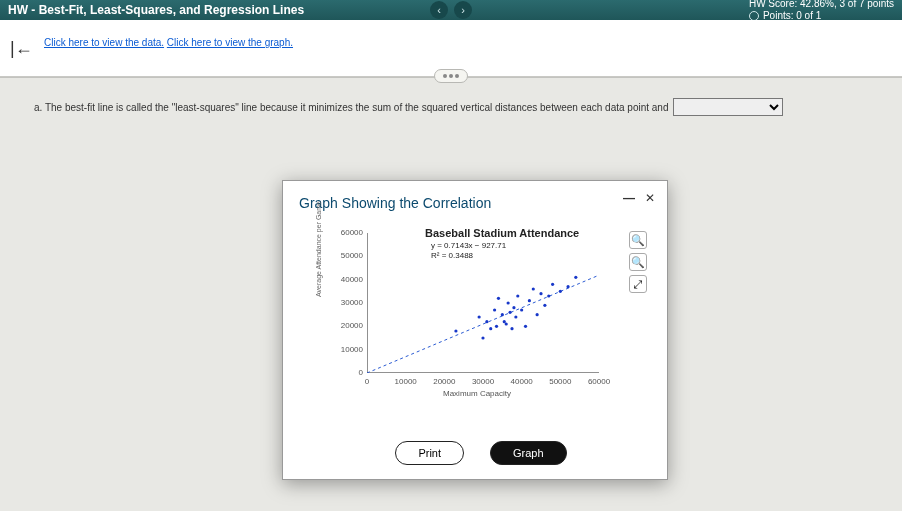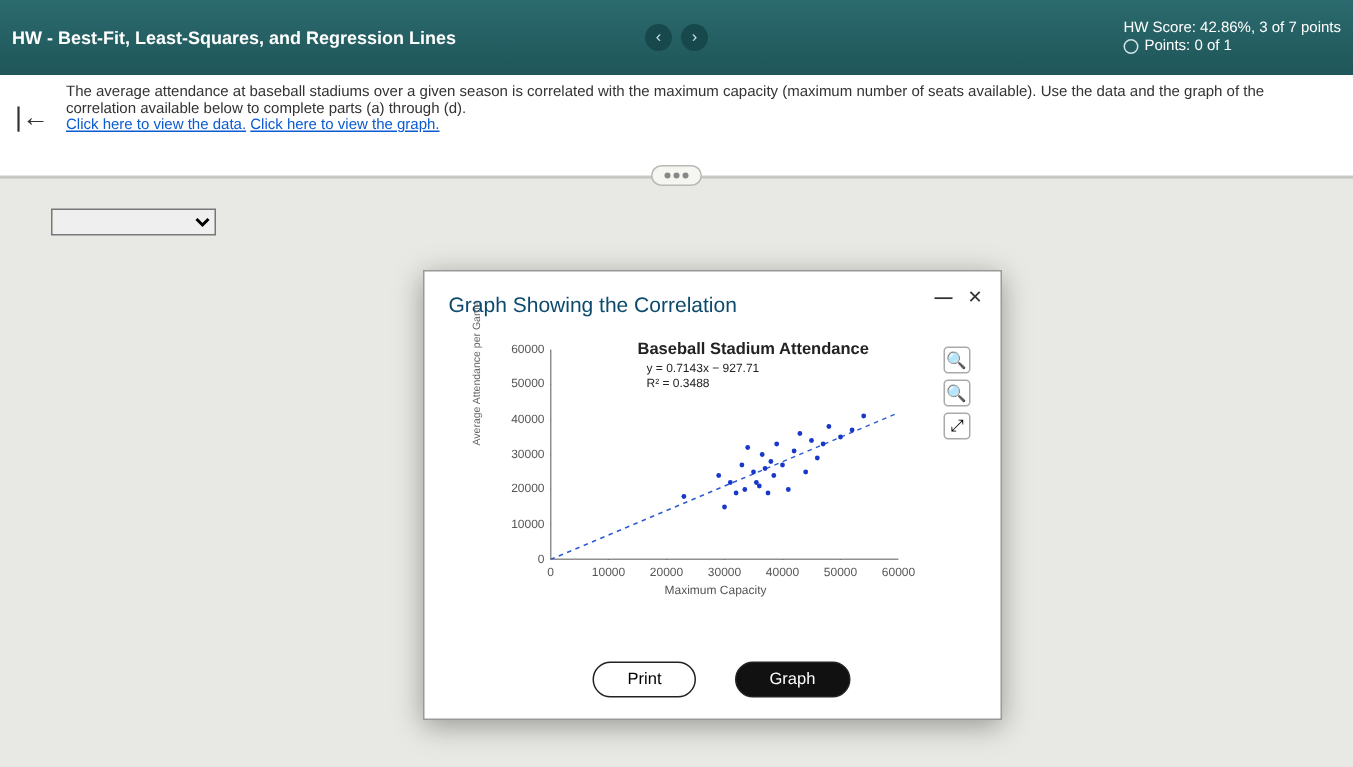--- a/index.html
+++ b/index.html
@@ -1,17 +1,17 @@
 <!DOCTYPE html>
 <html><head>
 <meta charset="utf-8">
 <style>
   * { box-sizing: border-box; margin: 0; padding: 0; }
   body { font-family: Arial, Helvetica, sans-serif; background: #e8e8e4; width: 902px; height: 511px; overflow: hidden; position: relative; }
-  .header { background: linear-gradient(#2b6a6e,#1f5659); color: #fff; height: 50px; display: flex; align-items: center; font-size: 11px; padding: 0 8px; position: relative; }
+  .header { background: linear-gradient(#2b6a6e,#1f5659); color: #fff; height: 20px; display: flex; align-items: center; font-size: 11px; padding: 0 8px; position: relative; }
   .header .title { font-weight: 700; font-size: 12px; }
   .header .center { position: absolute; left: 50%; transform: translateX(-50%); display: flex; align-items: center; gap: 6px; }
   .header .center .nav-btn { width: 18px; height: 18px; border-radius: 50%; background: #17484b; display: flex; align-items: center; justify-content: center; font-size: 11px; color: #cfe6e8; cursor: pointer; }
   .header .center .qinfo { text-align: center; line-height: 1.2; }
   .header .center .qinfo .q { font-weight: 700; font-size: 11px; }
   .header .center .qinfo .p { font-size: 9px; color: #cfe6e8; }
   .header .right { margin-left: auto; text-align: center; font-size: 10px; line-height: 1.25; }
   .header .right .row { display:flex; align-items:center; gap:4px;}
   .header .right .radio { width:10px;height:10px;border:1.5px solid #cfe6e8;border-radius:50%;display:inline-block;}
   .question-area { background:#fff; border-bottom:1px solid #c9c9c5; padding:6px 10px 28px 10px; position:relative; font-size:10px; color:#333; }
@@ -58,34 +58,35 @@
     <div class="row">
         <span class="radio"></span>
         <span>Points: 0 of 1</span>
       </div>
   </div>
 </div>
 
 <div class="question-area">
   <div class="back-icon">|←</div>
   <div class="qtext">
-    <span class="line1">The average attendance at baseball stadiums over a given season is correlated with the maximum capacity (maximum number of seats available). Use the data and the graph of the correlation available below to complete parts (a) through (d).</span><br>
+    <br>
     <span class="links">Click here to view the data.</span>
     <span> </span>
     <span class="links">Click here to view the graph.</span>
   </div>
   <div class="divider-pill">
       <span></span>
       <span></span>
       <span></span>
     </div>
 </div>
 <hr class="hr">
 
 <div class="part-a">
+  <span>a. The best-fit line is called the "least-squares" line because it minimizes the sum of the squared vertical distances between each data point and</span>
   <select title=""><option></option></select>
 </div>
 
 <div class="modal">
   <div class="close">
     <span class="min">—</span>
     <span>✕</span>
   </div>
   <div class="mtitle">Graph Showing the Correlation</div>
 

